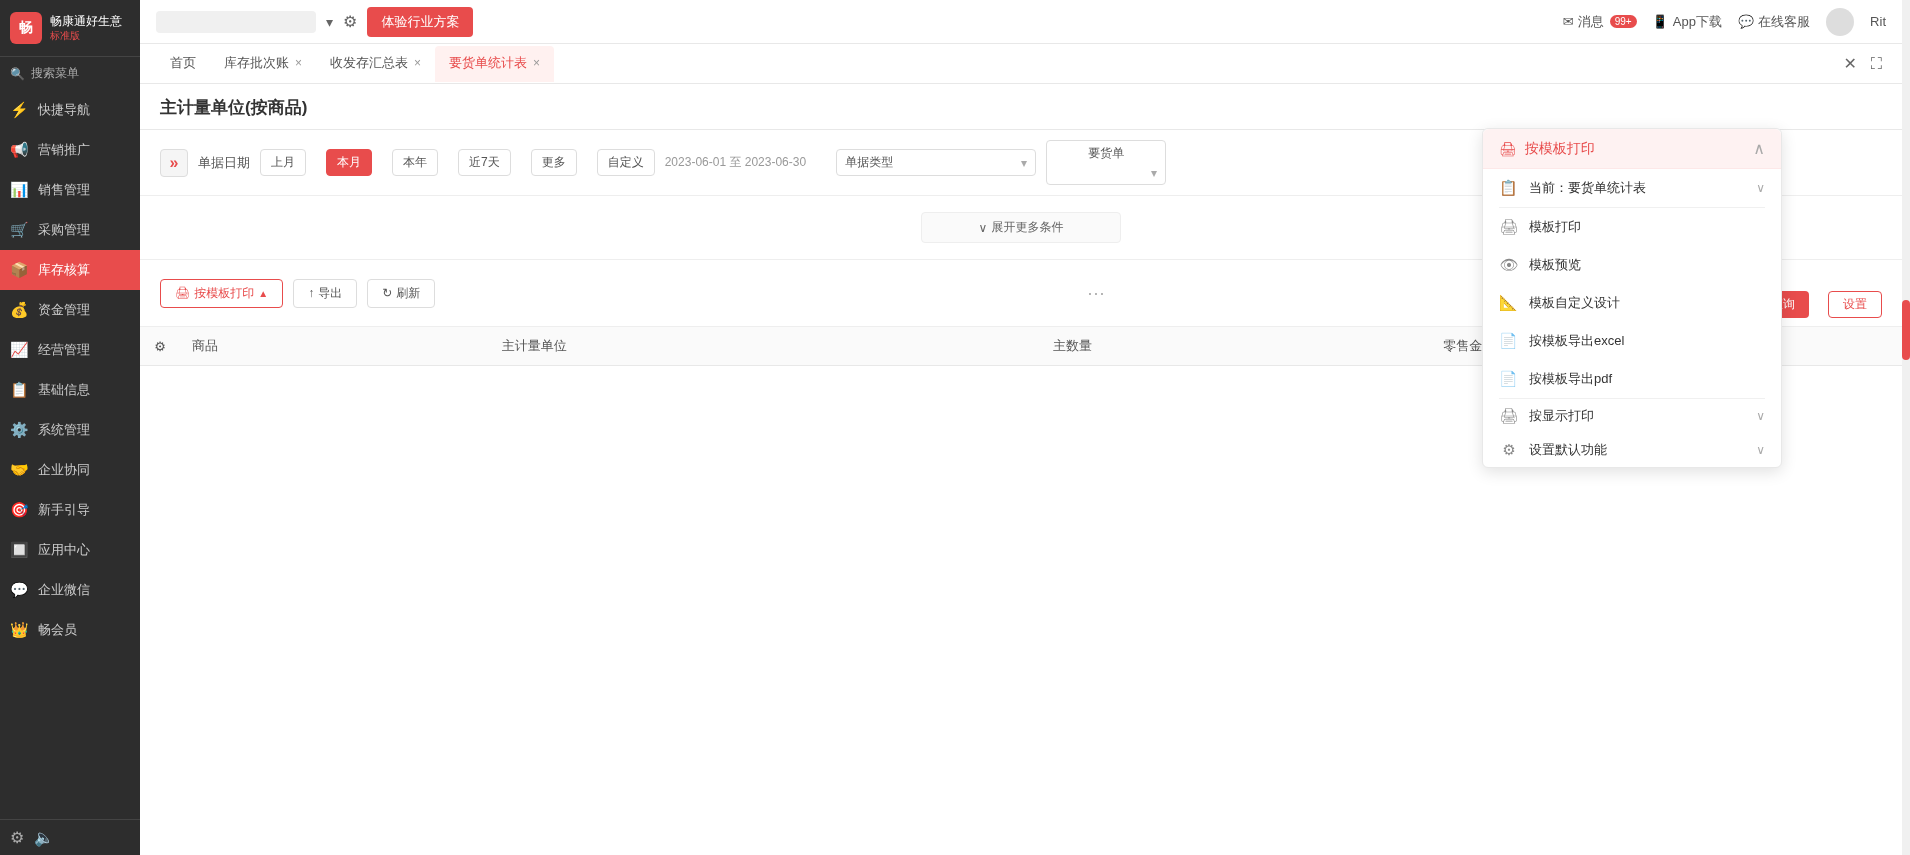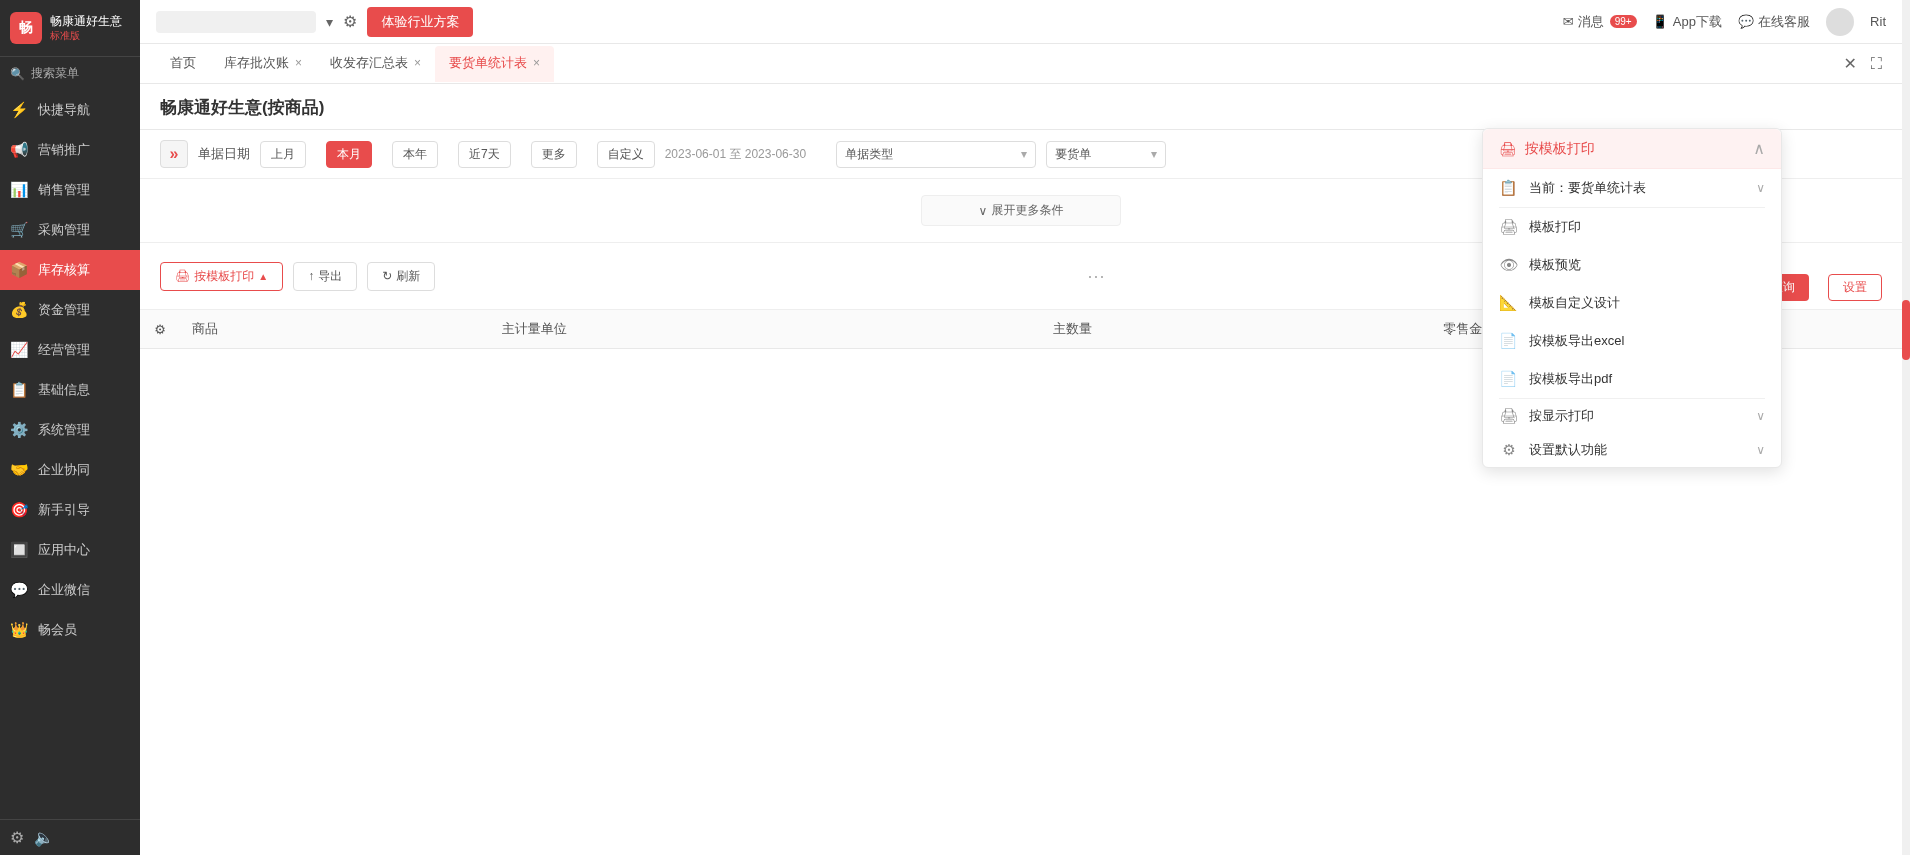--- a/index.html
+++ b/index.html
@@ -561,21 +561,21 @@
       <div class="tabbar-right">
       <button class="tabbar-icon-btn">✕</button>
       <button class="tabbar-icon-btn">⛶</button>
     </div>
   </div>
 
   <div class="content-wrapper">
 
     <div>
       <div class="page-header">
-        <div class="page-title">畅康通好生意(按商品)</div>
+        <div class="page-title">主计量单位(按商品)</div>
       </div>
 
       <div class="filter-bar">
         <button class="filter-toggle-btn">
           <span>»</span>
         </button>
         <span class="filter-label">单据日期</span>
         <div style="display:flex;gap:20px;">
 
         <button class="date-btn">上月</button>
@@ -583,21 +583,21 @@
             <button class="date-btn">本年</button>
             <button class="date-btn">近7天</button>
             <button class="date-btn">更多</button>
             <button class="date-btn">自定义</button>
           </div>
         <span class="date-range">2023-06-01 至 2023-06-30</span>
         <div class="filter-select" style="margin-left:20px;min-width:200px;text-align:right;">
           <span>单据类型</span>
           <span class="filter-select-arrow">▾</span>
         </div>
-        <div class="filter-select" style="min-width:120px;">
+        <div class="filter-select" style="min-width:120px;flex-direction:column;">
           <span>要货单</span>
           <span class="filter-select-arrow">▾</span>
         </div>
       </div>
 
       <div style="background:#fff;padding:8px 20px;border-bottom:1px solid #eee;">
         <div style="display:flex;justify-content:center;">
           <button class="expand-more-btn">
             <span>∨</span>
             <span>展开更多条件</span>

